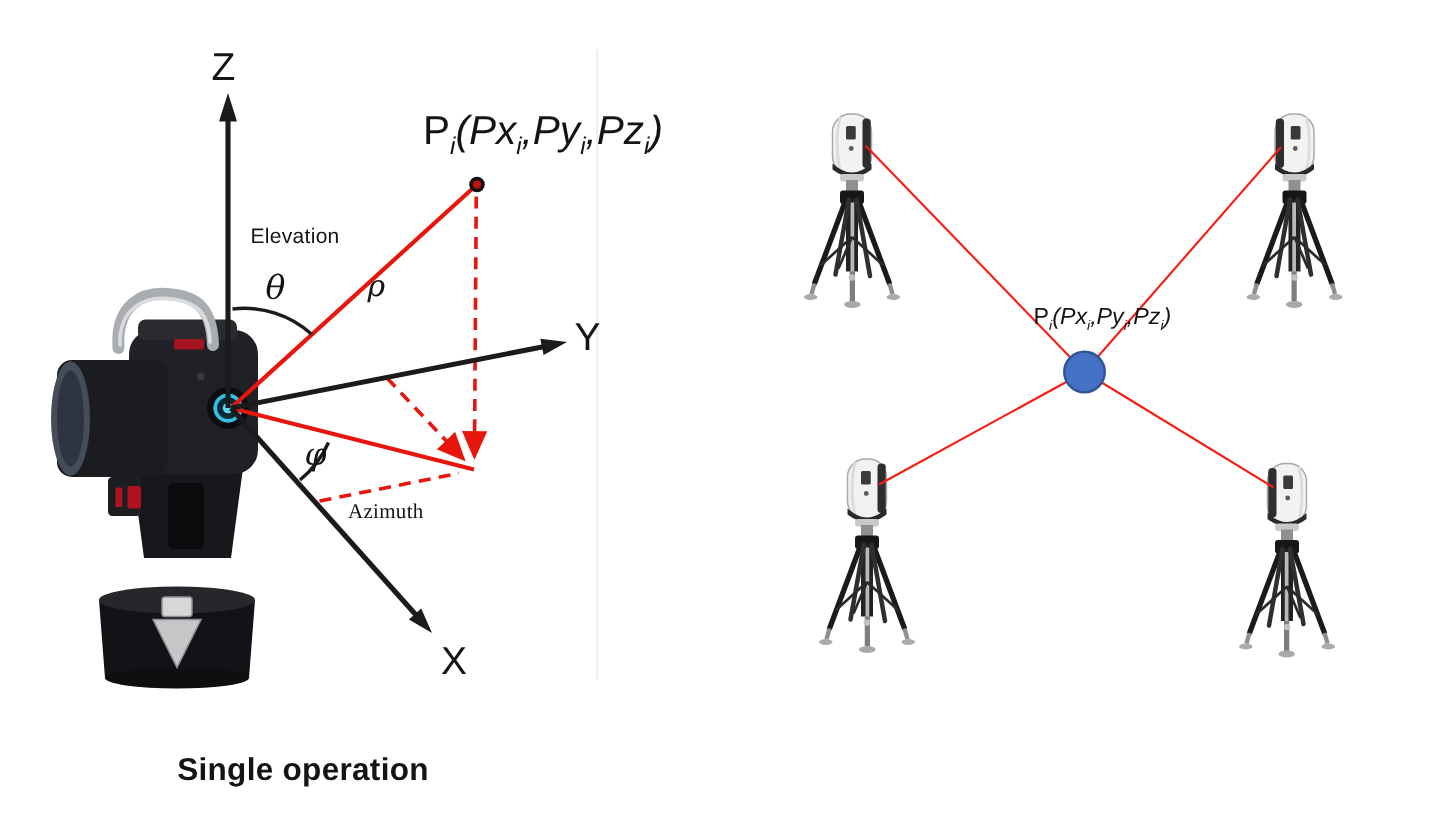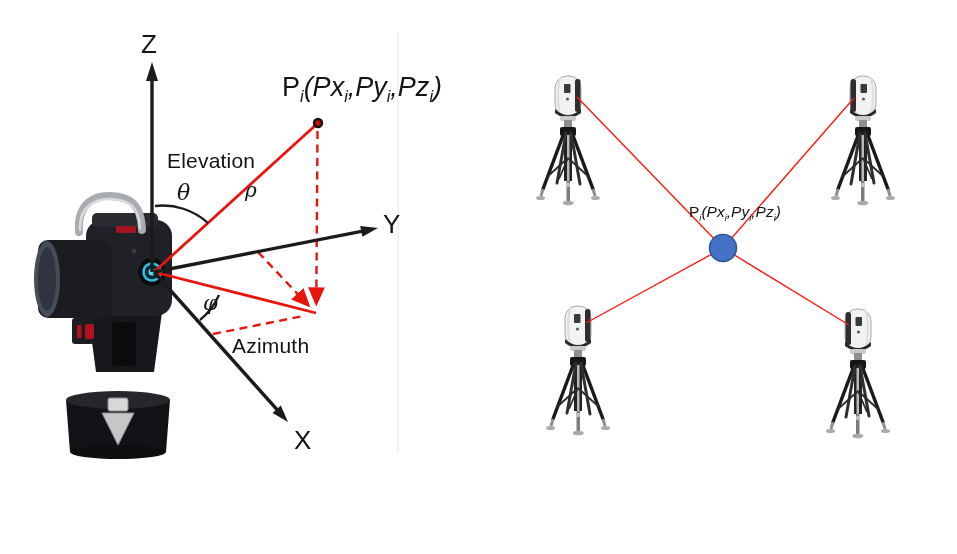--- a/index.html
+++ b/index.html
@@ -5,21 +5,21 @@
   :root{
     --axis:#1b1b1b; --red:#e8150d; --red-thin:#f81b12;
     --blue-fill:#4472c4; --blue-stroke:#2f5597; --text:#141414;
   }
   html,body{margin:0;padding:0;background:#ffffff;}
   .stage{position:relative;width:957px;height:554px;background:#fff;overflow:hidden;
          font-family:"Liberation Sans",sans-serif;color:var(--text);}
   .stage svg{position:absolute;left:0;top:0;}
   .lbl{position:absolute;white-space:nowrap;line-height:1;color:var(--text);}
   .axis-lbl{font-size:26px;}
-  .angle-word{font-size:21px;letter-spacing:.2px;}
+  .angle-word{font-size:14px;letter-spacing:.2px;}
   .greek{font-family:"DejaVu Serif",serif;font-style:italic;}
   .pt-label{font-size:27px;}
   .pt-label-sm{font-size:15.5px;}
   .pt-label sub,.pt-label-sm sub{font-size:60%;line-height:0;}
   .pt-label .it,.pt-label-sm .it{font-style:italic;}
   .caption{font-size:21px;font-weight:700;text-align:center;letter-spacing:.2px;}
 </style>
 </head>
 <body>
 
@@ -130,22 +130,23 @@
 
       <circle cx="723" cy="248" r="13.5" style="fill:var(--blue-fill);stroke:var(--blue-stroke)" stroke-width="1.6"></circle>
     </g>
   </svg>
 
   <div class="lbl axis-lbl" style="left:141px;top:31px;">Z</div>
   <div class="lbl axis-lbl" style="left:383px;top:211px;">Y</div>
   <div class="lbl axis-lbl" style="left:294px;top:427px;">X</div>
 
   <div class="lbl angle-word" style="left:167px;top:150px;">Elevation</div>
-  <div class="lbl angle-word" style="left:232px;top:335px;">Azimuth</div>
+  <div class="lbl angle-word" style="left:232px;top:335px;font-family:Liberation Serif, serif;">Azimuth</div>
 
   <div class="lbl greek" style="left:177px;top:182px;font-size:22px;">θ</div>
   <div class="lbl greek" style="left:245px;top:180px;font-size:20px;">ρ</div>
   <div class="lbl greek" style="left:203px;top:293px;font-size:21px;">φ</div>
 
   <div class="lbl pt-label" style="left:282px;top:74px;"><span>P</span><sub class="it">i</sub><span class="it">(Px</span><sub class="it">i</sub><span class="it">,Py</span><sub class="it">i</sub><span class="it">,Pz</span><sub class="it">i</sub><span class="it">)</span></div>
   <div class="lbl pt-label-sm" style="left:689px;top:204px;"><span>P</span><sub class="it">i</sub><span class="it">(Px</span><sub class="it">i</sub><span class="it">,Py</span><sub class="it">i</sub><span class="it">,Pz</span><sub class="it">i</sub><span class="it">)</span></div>
 
+  <div class="lbl caption" style="left:12px;top:503px;width:380px;">Single operation</div>
 </div>
 
 </body></html>

